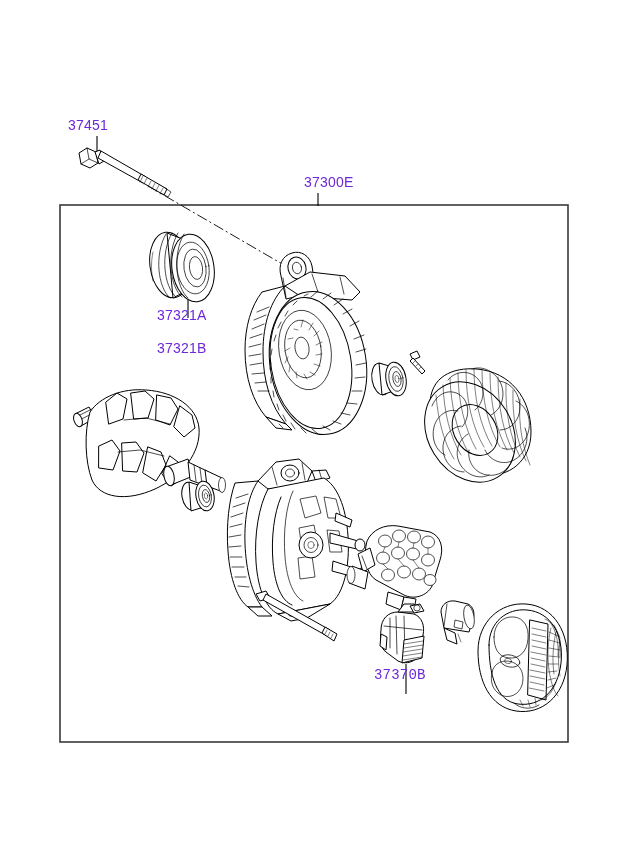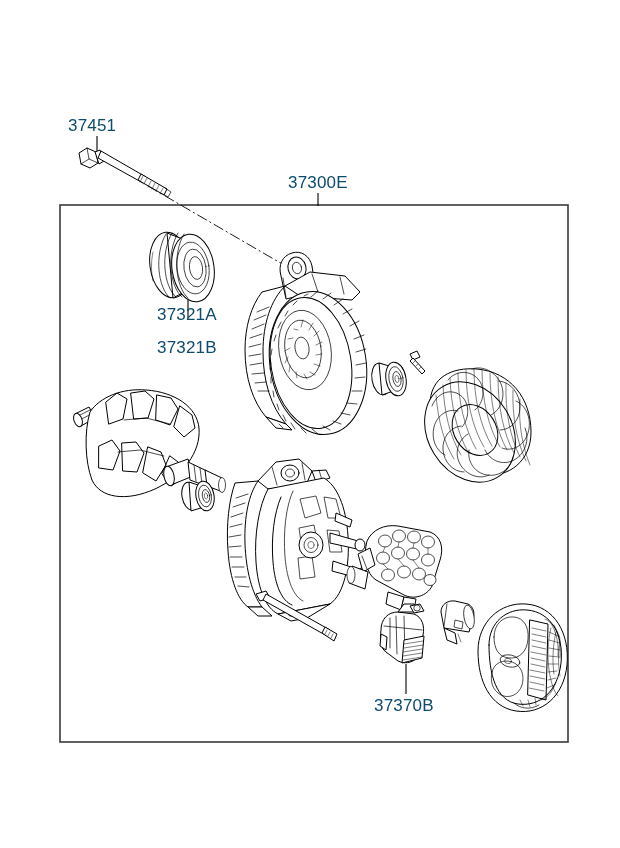--- a/index.html
+++ b/index.html
@@ -23,22 +23,22 @@
   svg.canvas {
     position: absolute;
     left: 0; top: 0;
     width: 620px;
     height: 848px;
     display: block;
   }
   .part-label {
     position: absolute;
     font-family: "Liberation Sans", sans-serif;
-    font-size: 17px;
-    color: #0c4a6e;
+    font-size: 14px;
+    color: #6d28d9;
     white-space: nowrap;
     letter-spacing: 0.2px;
     line-height: 17px;
   }
   .part-label.two-line { line-height: 18px; }
 </style>
 </head>
 <body>
 
 <div id="diagram-root">
@@ -492,20 +492,20 @@
       </g>
 
       <path class="ln-t" d="M514,703 C520,709 531,710 539,705"></path>
       <path class="ln-h" d="M520,700 L523,706 M528,700 L530,707 M535,698 L536,705"></path>
     </g>
 
   </svg>
 
   <div class="part-label" style="left:68px; top:117px;">37451</div>
 
-  <div class="part-label" style="left:288px; top:174px;text-align:right;">37300E</div>
+  <div class="part-label" style="left:304px; top:174px;text-align:right;">37300E</div>
 
   <div class="part-label two-line" style="left:157px; top:306px;">37321A</div>
   <div class="part-label two-line" style="left:157px; top:339px;">37321B</div>
 
-  <div class="part-label" style="left:374px; top:697px;">37370B</div>
+  <div class="part-label" style="left:374px; top:667px;font-family:Liberation Mono, monospace;">37370B</div>
 
 </div>
 
 </body></html>

